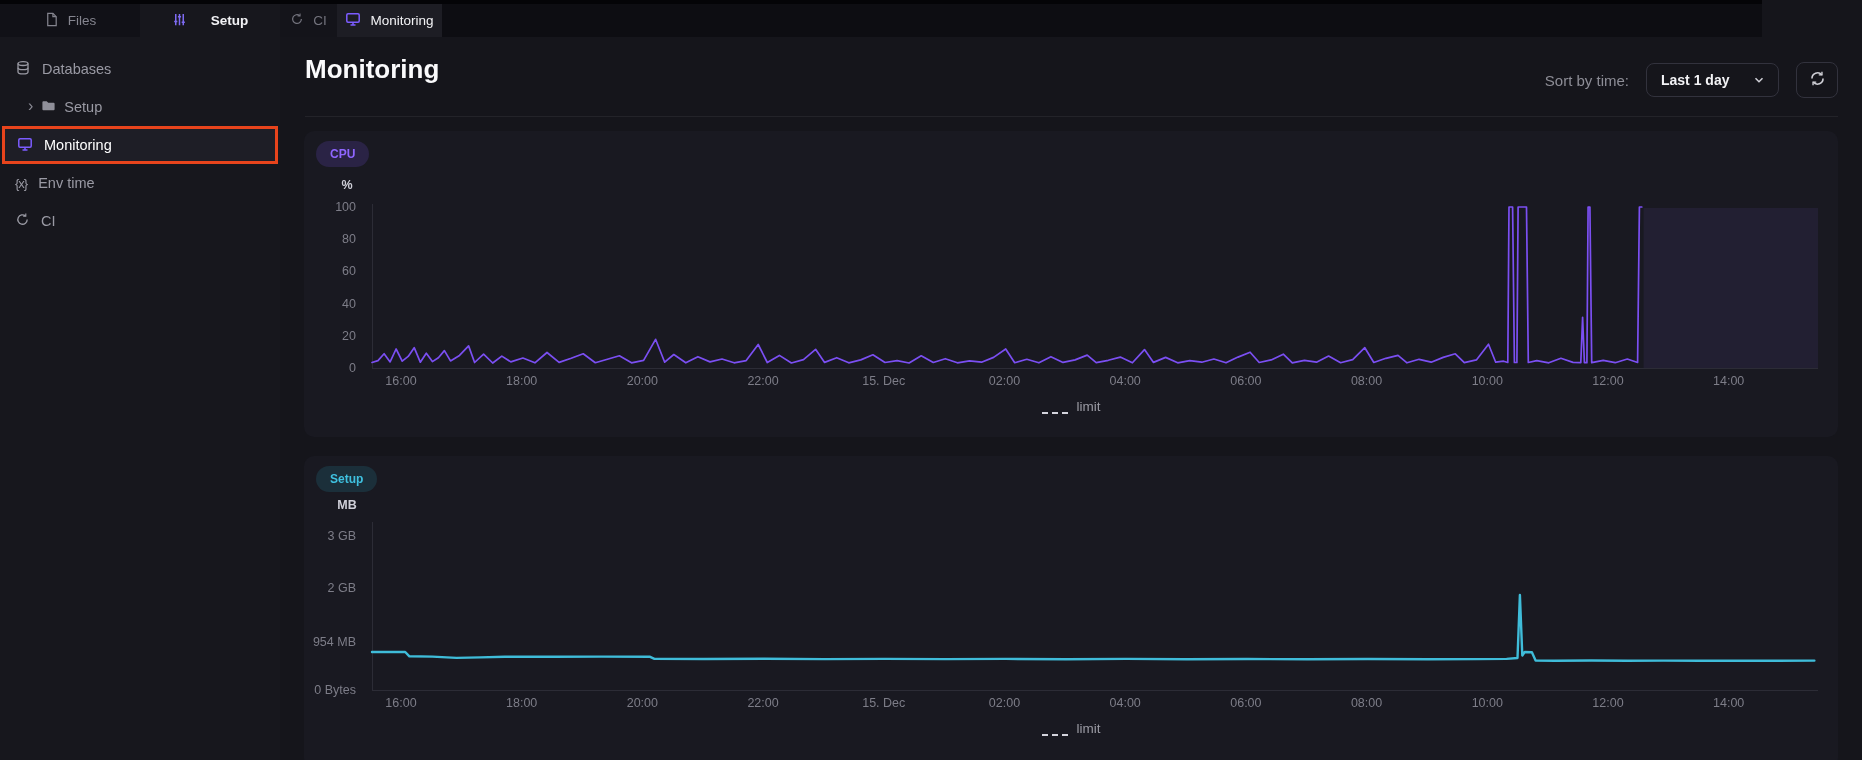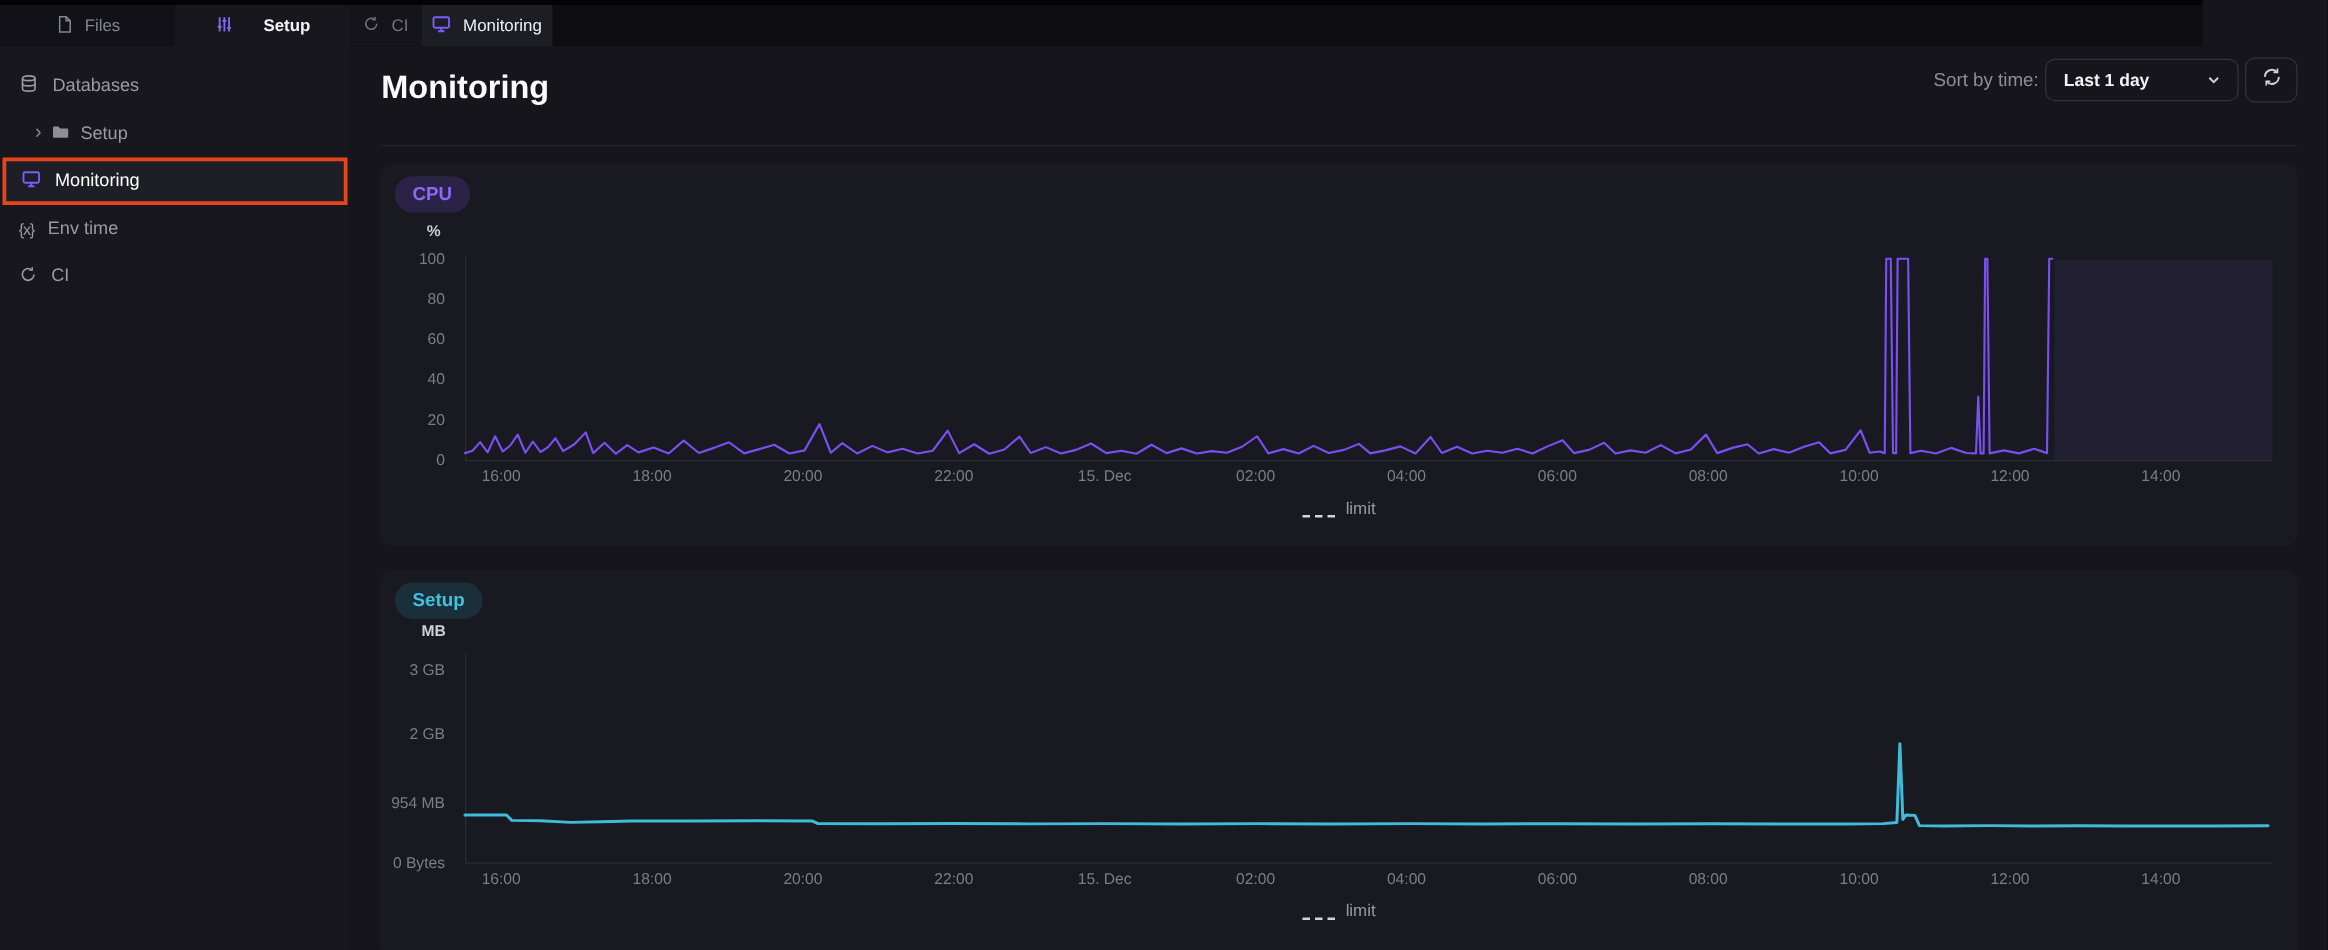--- a/index.html
+++ b/index.html
@@ -23,35 +23,35 @@
   .sb-db{top:13px;}
   .sb-sqlite{top:51px;padding-left:28px;gap:8px;}
   .sb-mon{top:89px;left:2px;width:276px;background:#1e1e26;color:#ffffff;font-weight:500;
           outline:3px solid #e8441c;outline-offset:-3px;}
   .sb-env{top:127px;}
   .sb-ci{top:165px;}
   .chev{color:#8a8a94;font-size:16px;line-height:1;transform:translateY(-1px);}
   .envglyph{color:#9a9aa4;font-size:13px;letter-spacing:-1px;}
   
   .page-title{position:absolute;left:305px;top:54px;font-size:26px;font-weight:bold;color:#fafafc;}
-  .controls{position:absolute;right:24px;top:46px;display:flex;align-items:center;gap:5px;}
+  .controls{position:absolute;right:24px;top:62px;display:flex;align-items:center;gap:17px;}
   .sort-label{color:#8d8d96;font-size:15px;}
-  .select{position:relative;width:155px;height:34px;border:1px solid #32323d;border-radius:8px;
+  .select{position:relative;width:133px;height:34px;border:1px solid #32323d;border-radius:8px;
           background:#15151b;color:#f2f2f5;font-size:14px;font-weight:bold;display:flex;
           align-items:center;padding:0 14px;box-sizing:border-box;cursor:pointer;}
   .select .chevdn{position:absolute;right:12px;top:9px;}
   .iconbtn{width:40px;height:34px;border:1px solid #32323d;border-radius:8px;background:#15151b;
            display:flex;align-items:center;justify-content:center;cursor:pointer;}
   .hdr-divider{position:absolute;left:305px;width:1533px;top:116px;height:1px;background:#232329;}
   
   .card{position:absolute;left:304px;width:1534px;background:#191921;border-radius:10px;}
   .card-cpu{top:131px;height:306px;}
   .card-mem{top:456px;height:312px;}
   .badge{position:absolute;left:12px;top:10px;padding:6px 14px;border-radius:14px;
-         font-size:15px;font-weight:bold;}
+         font-size:12px;font-weight:bold;}
   .badge-cpu{background:#2a2345;color:#8f66ff;}
   .badge-mem{background:#1b2f3a;color:#3fc1e0;}
   .chart-svg{position:absolute;left:0;top:0;}
   .chart-svg text{font-family:"Liberation Sans",sans-serif;}
   .legend{position:absolute;left:0;width:100%;display:flex;align-items:flex-end;
           justify-content:center;gap:9px;color:#9a9aa3;font-size:13.5px;}
   .legend-cpu{top:268px;}
   .legend-mem{top:265px;}
   .dash{display:inline-block;width:26px;height:0;border-top:2px dashed #d4d4dd;}
 </style>

